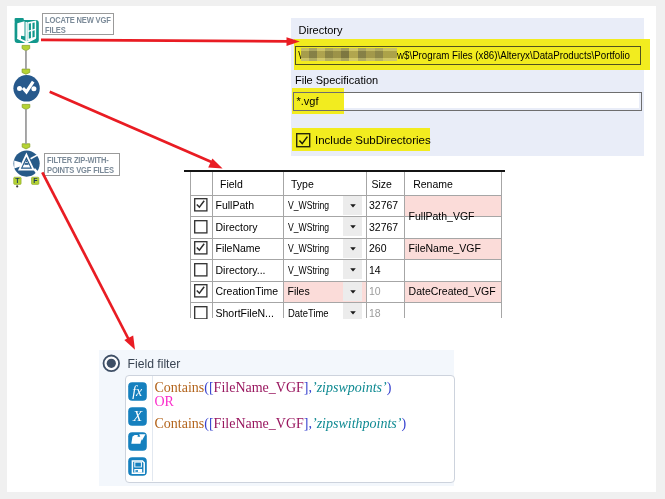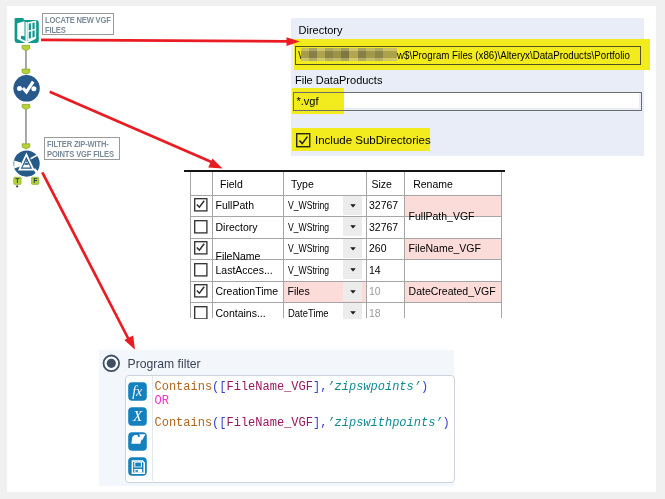--- a/index.html
+++ b/index.html
@@ -23,45 +23,45 @@
   .tline{background:#a6a6a6}
   .pink{background:#fbdcd9}
   .cell{font-size:10.5px;color:#000;white-space:nowrap}
   .sq{transform:scaleX(0.82);transform-origin:0 50%}
   .sq9{transform:scaleX(0.9);transform-origin:0 50%}
   .gray{color:#9c9c9c}
   .dd{width:18.3px;height:19px;background:#ececec}
   
   #fpanel{left:99.2px;top:350px;width:354.6px;height:136.4px;background:#f3f7fc}
   #expbox{left:124.5px;top:374.6px;width:328px;height:106px;background:#fff;border:1px solid #cdd3dd;border-radius:4px}
-  .mono{font-family:Liberation Mono, monospace;font-size:12px;white-space:pre}
+  .mono{font-family:Liberation Serif, serif;font-size:14px;white-space:pre}
   .fn{color:#b3641c}.pu{color:#3742cf}.fd{color:#99175f}.st{color:#0f8a92;font-style:italic}.or{color:#fb2ccb}
 </style>
 </head>
 <body>
 <div class="abs" id="canvas"></div>
 
 <div class="abs" id="panel"></div>
 <div class="abs plabel" style="left:298.5px;top:23.5px">Directory</div>
 <div class="abs yel" style="left:293.5px;top:39px;width:356px;height:31px"></div>
 <div class="abs" id="dirinput"><span style="padding-left:2.5px">\</span><span id="mosaic"></span><span id="dirtext">w$\Program Files (x86)\Alteryx\DataProducts\Portfolio</span></div>
-<div class="abs plabel" style="left:295px;top:74px">File DataProducts</div>
+<div class="abs plabel" style="left:295px;top:74px">File Specification</div>
 <div class="abs yel" style="left:292px;top:88px;width:51.5px;height:25.5px"></div>
 <div class="abs" style="left:343.5px;top:92.6px;width:295px;height:15.3px;background:#fff"></div>
 <div class="abs" id="specinput" style="background:transparent"></div>
 <div class="abs plabel" style="left:296.5px;top:95px">*.vgf</div>
 <div class="abs yel" style="left:292px;top:127.5px;width:138px;height:23px"></div>
 <div class="abs plabel" style="left:315px;top:134px;font-size:11.5px">Include SubDirectories</div>
 <svg class="abs" style="left:295.5px;top:132.5px" width="15" height="15" viewBox="0 0 15 15">
   <rect x="0.7" y="0.7" width="13" height="13" fill="none" stroke="#26260a" stroke-width="1.4"></rect>
   <path d="M3.4 7.6 L6.2 10.6 L11.4 3.6" fill="none" stroke="#1a1a05" stroke-width="1.5"></path>
 </svg>
 
 <div class="abs lbl" style="left:41.5px;top:13px;width:72px;height:21.5px"><span>LOCATE NEW VGF<br>FILES</span></div>
-<div class="abs lbl" style="left:44px;top:137px;width:75.5px;height:23px"><span>FILTER ZIP-WITH-<br>POINTS VGF FILES</span></div>
+<div class="abs lbl" style="left:44px;top:153px;width:75.5px;height:23px"><span>FILTER ZIP-WITH-<br>POINTS VGF FILES</span></div>
 
 <div class="abs" style="left:184px;top:170px;width:320.5px;height:2.2px;background:#141414"></div>
 <div class="abs" id="tbl" style="left:0;top:0;width:655px;height:318.5px;overflow:hidden">
 <div class="abs pink" style="left:405.4px;top:195.5px;width:95.4px;height:20.5px"></div>
 <div class="abs pink" style="left:405.4px;top:238.5px;width:95.4px;height:20.5px"></div>
 <div class="abs pink" style="left:405.4px;top:281.5px;width:95.4px;height:20.5px"></div>
 <div class="abs pink" style="left:283.6px;top:281.5px;width:82.7px;height:20.5px"></div>
 <div class="abs tline" style="left:189.5px;top:172.2px;width:1px;height:146.3px"></div>
 <div class="abs tline" style="left:211.7px;top:172.2px;width:1px;height:146.3px"></div>
 <div class="abs tline" style="left:282.6px;top:172.2px;width:1px;height:146.3px"></div>
@@ -97,32 +97,32 @@
 <div class="abs cell sq" style="left:287.5px;top:220.5px">V_WString</div>
 <div class="abs dd" style="left:343.3px;top:217.3px"></div>
 <svg class="abs" style="left:346.5px;top:224.3px" width="12" height="6" viewBox="0 0 12 6">
       <path d="M3.2 1.2 L8.8 1.2 L6 4.4 Z" fill="#1a1a1a"></path>
     </svg>
 <div class="abs cell" style="left:369px;top:220.5px">32767</div>
 <svg class="abs" style="left:194.2px;top:241.1px" width="14" height="14" viewBox="0 0 14 14">
       <rect x="0.7" y="0.7" width="12.2" height="12.2" fill="#fff" stroke="#2e2e2e" stroke-width="1.3"></rect>
       <path d="M2.8 6.4 L5.4 9.2 L10.2 2.8" fill="none" stroke="#2e2e2e" stroke-width="1.5"></path>
     </svg>
-<div class="abs cell" style="left:215.5px;top:250px">FileName</div>
+<div class="abs cell" style="left:215.5px;top:242.0px">FileName</div>
 <div class="abs cell sq" style="left:287.5px;top:242.0px">V_WString</div>
 <div class="abs dd" style="left:343.3px;top:238.8px"></div>
 <svg class="abs" style="left:346.5px;top:245.8px" width="12" height="6" viewBox="0 0 12 6">
       <path d="M3.2 1.2 L8.8 1.2 L6 4.4 Z" fill="#1a1a1a"></path>
     </svg>
 <div class="abs cell" style="left:369px;top:242.0px">260</div>
 <div class="abs cell" style="left:408.6px;top:242.0px">FileName_VGF</div>
 <svg class="abs" style="left:194.2px;top:262.6px" width="14" height="14" viewBox="0 0 14 14">
       <rect x="0.7" y="0.7" width="12.2" height="12.2" fill="#fff" stroke="#2e2e2e" stroke-width="1.3"></rect>
     </svg>
-<div class="abs cell" style="left:215.5px;top:263.5px">LastAcces...</div>
+<div class="abs cell" style="left:215.5px;top:263.5px">Directory...</div>
 <div class="abs cell sq" style="left:287.5px;top:263.5px">V_WString</div>
 <div class="abs dd" style="left:343.3px;top:260.3px"></div>
 <svg class="abs" style="left:346.5px;top:267.3px" width="12" height="6" viewBox="0 0 12 6">
       <path d="M3.2 1.2 L8.8 1.2 L6 4.4 Z" fill="#1a1a1a"></path>
     </svg>
 <div class="abs cell" style="left:369px;top:263.5px">14</div>
 <svg class="abs" style="left:194.2px;top:284.1px" width="14" height="14" viewBox="0 0 14 14">
       <rect x="0.7" y="0.7" width="12.2" height="12.2" fill="#fff" stroke="#2e2e2e" stroke-width="1.3"></rect>
       <path d="M2.8 6.4 L5.4 9.2 L10.2 2.8" fill="none" stroke="#2e2e2e" stroke-width="1.5"></path>
     </svg>
@@ -130,35 +130,35 @@
 <div class="abs cell" style="left:287.5px;top:285.0px">Files</div>
 <div class="abs dd" style="left:343.3px;top:281.8px"></div>
 <svg class="abs" style="left:346.5px;top:288.8px" width="12" height="6" viewBox="0 0 12 6">
       <path d="M3.2 1.2 L8.8 1.2 L6 4.4 Z" fill="#1a1a1a"></path>
     </svg>
 <div class="abs cell gray" style="left:369px;top:285.0px">10</div>
 <div class="abs cell" style="left:408.6px;top:285.0px">DateCreated_VGF</div>
 <svg class="abs" style="left:194.2px;top:305.6px" width="14" height="14" viewBox="0 0 14 14">
       <rect x="0.7" y="0.7" width="12.2" height="12.2" fill="#fff" stroke="#2e2e2e" stroke-width="1.3"></rect>
     </svg>
-<div class="abs cell" style="left:215.5px;top:306.5px">Contains...</div>
+<div class="abs cell" style="left:215.5px;top:306.5px">ShortFileN...</div>
 <div class="abs cell sq9" style="left:287.5px;top:306.5px">DateTime</div>
 <div class="abs dd" style="left:343.3px;top:303.3px"></div>
 <svg class="abs" style="left:346.5px;top:310.3px" width="12" height="6" viewBox="0 0 12 6">
       <path d="M3.2 1.2 L8.8 1.2 L6 4.4 Z" fill="#1a1a1a"></path>
     </svg>
 <div class="abs cell gray" style="left:369px;top:306.5px">18</div>
 </div>
 
 <div class="abs" id="fpanel"></div>
 <svg class="abs" style="left:101.5px;top:354.3px" width="19" height="19" viewBox="0 0 19 19">
   <circle cx="9.3" cy="9.3" r="7.8" fill="#fdfdfe" stroke="#3e4f66" stroke-width="1.8"></circle>
   <circle cx="9.3" cy="9.3" r="4.6" fill="#3e4f66"></circle>
 </svg>
-<div class="abs" style="left:127.5px;top:357px;font-size:12.2px;color:#394453">Program filter</div>
+<div class="abs" style="left:127.5px;top:357px;font-size:12.2px;color:#394453">Field filter</div>
 <div class="abs" id="expbox"></div>
 <div class="abs" style="left:151.5px;top:375.6px;width:1px;height:105px;background:#e2e8f0"></div>
 <div class="abs mono" style="left:154.5px;top:380px"><span class="fn">Contains</span><span class="pu">([</span><span class="fd">FileName_VGF</span><span class="pu">],</span><span class="st">’zipswpoints’</span><span class="pu">)</span></div>
 <div class="abs mono or" style="left:154.5px;top:393.7px">OR</div>
 <div class="abs mono" style="left:154.5px;top:416px"><span class="fn">Contains</span><span class="pu">([</span><span class="fd">FileName_VGF</span><span class="pu">],</span><span class="st">’zipswithpoints’</span><span class="pu">)</span></div>
 
 <svg class="abs" style="left:128.3px;top:381.7px" width="20" height="20" viewBox="0 0 20 20">
   <rect x="0.2" y="0.2" width="18.6" height="18.6" rx="4" fill="#1580be"></rect>
   <text x="9.3" y="14" font-family="Liberation Serif,serif" font-style="italic" font-size="14" fill="#fff" text-anchor="middle">fx</text>
 </svg>

